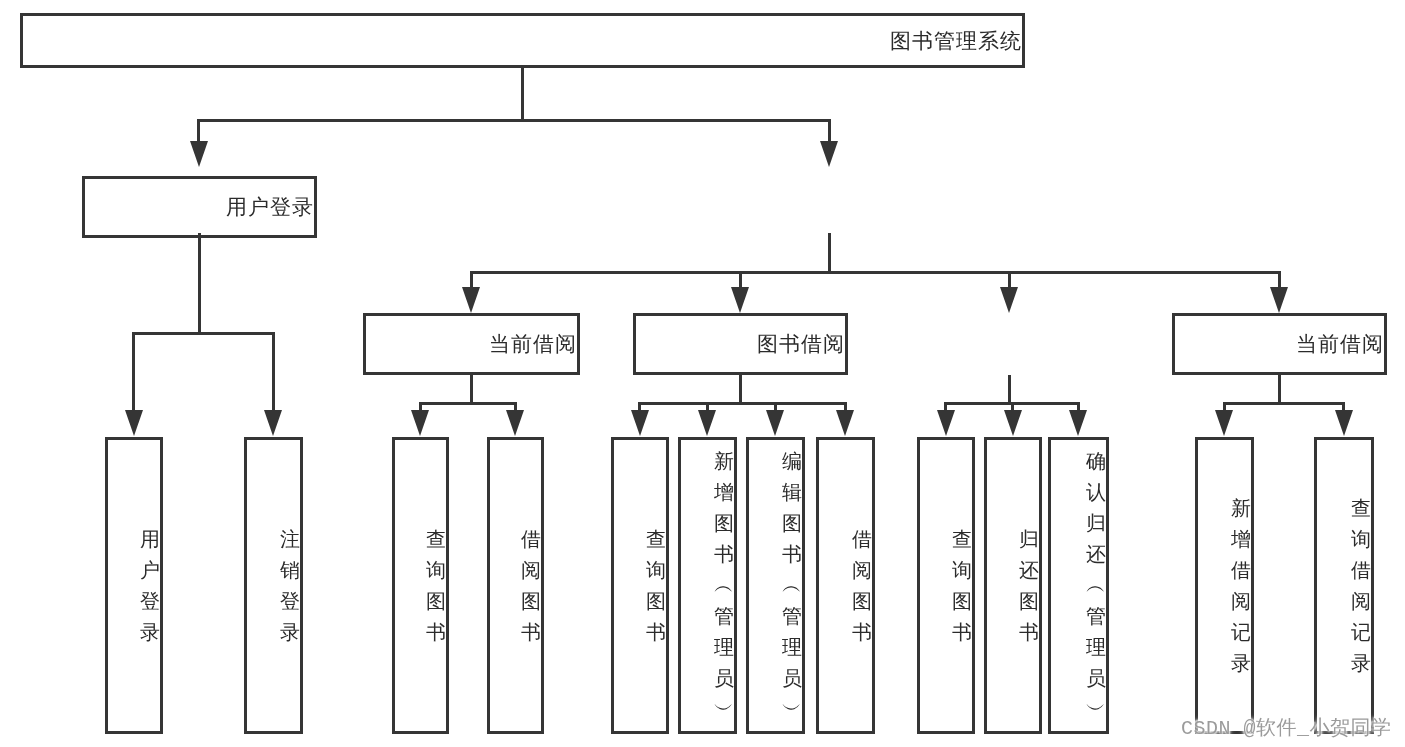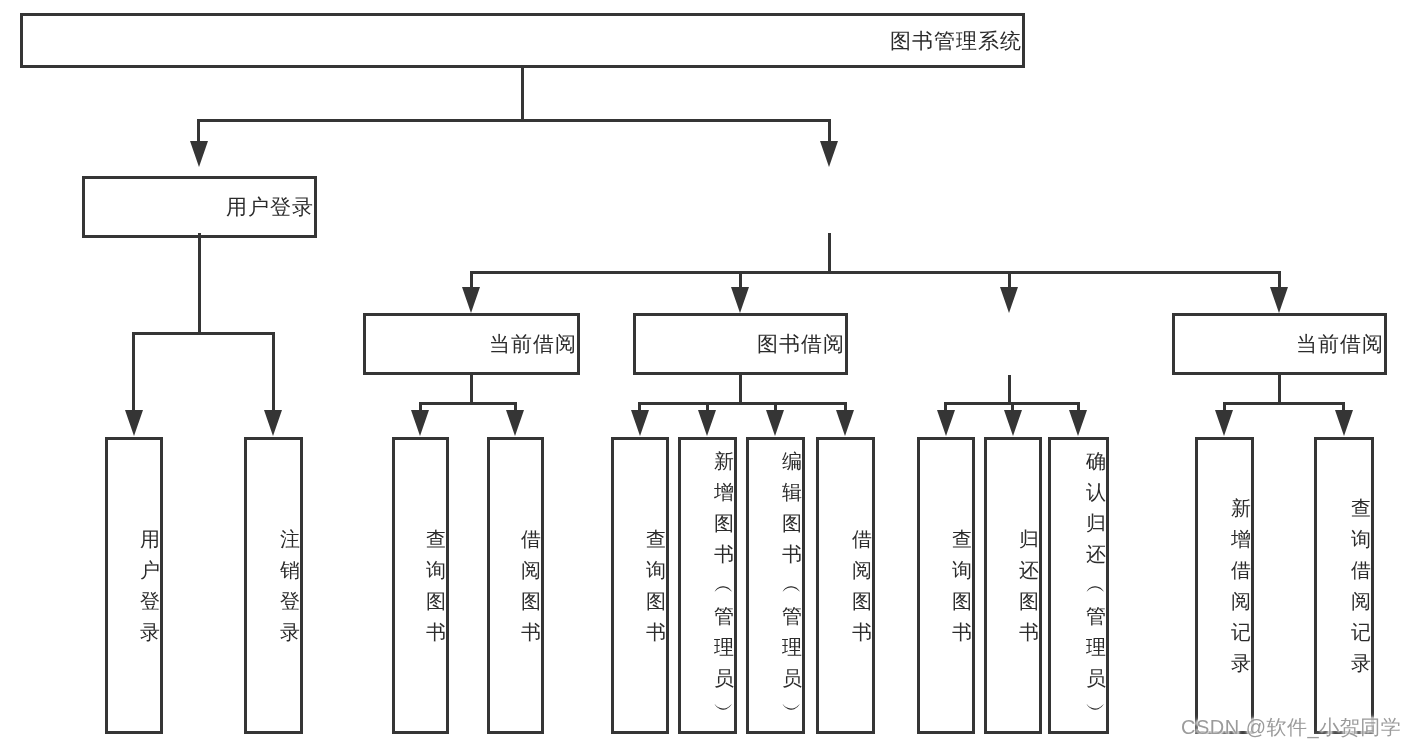--- a/index.html
+++ b/index.html
@@ -49,20 +49,21 @@
   
   .watermark {
     position: absolute;
     left: 1181px;
     top: 714px;
     font-size: 20px;
     color: #9b9b9b;
     letter-spacing: 0.5px;
     white-space: nowrap;
     text-shadow: 0 0 4px #ffffff, 0 0 6px #ffffff, 1px 1px 2px #ffffff, -1px -1px 2px #ffffff;
+    font-family: Liberation Mono, monospace;
   }
 </style>
 </head>
 <body>
 
 <div class="stage">
 
   <div class="box hbox" style="left:20px;top:13px;width:1005px;height:55px">
     <span>图书管理系统</span>
   </div>

